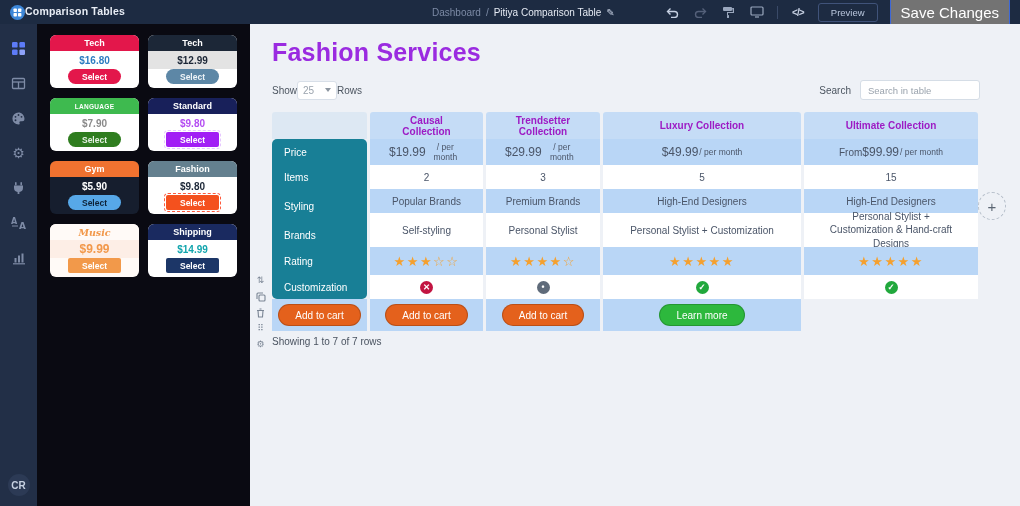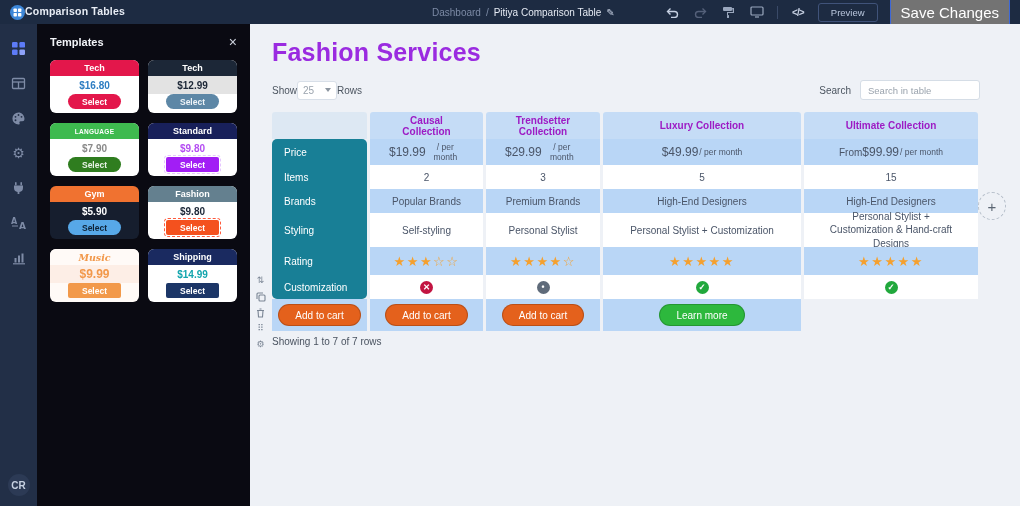--- a/index.html
+++ b/index.html
@@ -204,24 +204,20 @@
             <rect x="2.5" y="7" width="2" height="4.5"></rect>
             <rect x="6" y="4.5" width="2" height="7"></rect>
             <rect x="9.5" y="2.5" width="2" height="9"></rect>
             <rect x="1" y="12.2" width="12" height="1.2"></rect>
           </svg>
       </span>
       <div class="avatar">CR</div>
     </div>
 
     <div class="tpanel">
-      <div class="tp-head">
-        <span class="tp-title">Templates</span>
-        <span class="tp-close">×</span>
-      </div>
       <div class="tp-grid">
 
         <div class="tcard c1" style="background: rgb(255, 255, 255);">
           <div class="tcard-header" style="background: rgb(227, 23, 75); color: rgb(255, 255, 255);">Tech</div>
           <div class="tcard-price" style="color: rgb(46, 125, 194); background: rgb(255, 255, 255);">$16.80</div>
           <button class="tcard-btn shape-pill" style="background: rgb(227, 23, 75); color: rgb(255, 255, 255);">Select</button>
         </div>
 
         <div class="tcard c2" style="background: rgb(255, 255, 255);">
           <div class="tcard-header" style="background: rgb(28, 39, 55); color: rgb(255, 255, 255);">Tech</div>
@@ -291,22 +287,22 @@
 
           <div class="cell hblank"></div>
           <div class="cell hcell">Causal Collection</div>
           <div class="cell hcell">Trendsetter Collection</div>
           <div class="cell hcell">Luxury Collection</div>
           <div class="cell hcell">Ultimate Collection</div>
 
           <div class="labelcol">
             <div class="rowlab" style="height:26px">Price</div>
             <div class="rowlab" style="height:24px">Items</div>
+            <div class="rowlab" style="height:34px">Styling</div>
             <div class="rowlab" style="height:24px">Brands</div>
-            <div class="rowlab" style="height:34px">Styling</div>
             <div class="rowlab" style="height:28px">Rating</div>
             <div class="rowlab" style="height:24px">Customization</div>
           </div>
 
           <div class="cell blue">
               <span></span>
               <span class="price-amt">$19.99</span>
               <span class="price-sfx">/ per month</span>
             </div>
           <div class="cell blue">

